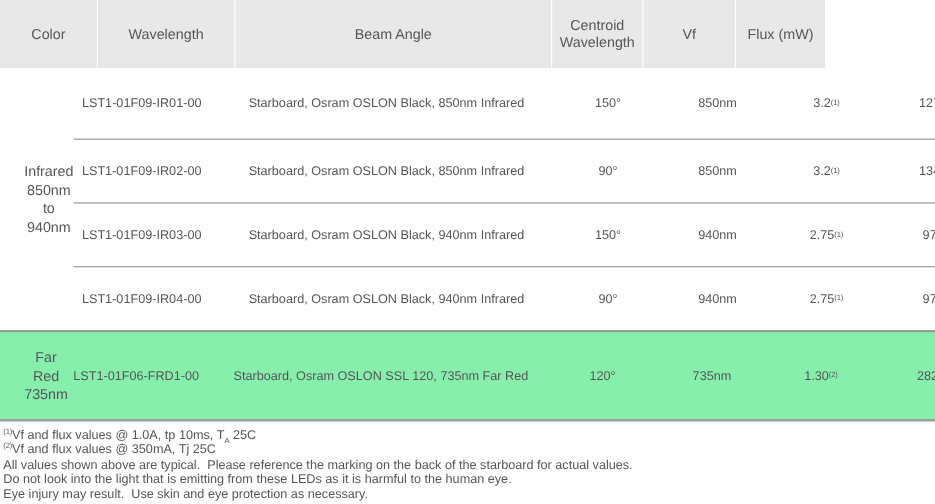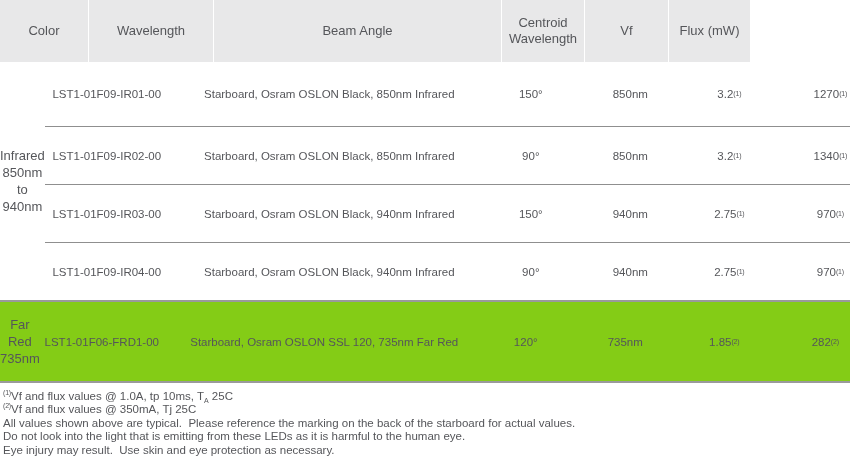--- a/index.html
+++ b/index.html
@@ -34,20 +34,21 @@
   .group { display: flex; }
   .color-cell {
     width: 91px; 
     display: flex;
     flex-direction: column;
     align-items: center;
     justify-content: center;
     text-align: center;
     font-size: 13px;
     line-height: 17px;
+    padding-left: 22px;
   }
   .rows { flex: 1; }
   .row {
     display: grid;
     grid-template-columns: 124px 287px 82px 83px 81px 87px;
     column-gap: 17px;
     height: 58px;
   }
   .row:first-child { height: 64px; }
   .ir-rows .row + .row { border-top: 1px solid #8f8f8f; }
@@ -62,21 +63,21 @@
   }
   sup {
     font-size: 7px;
     line-height: 0;
     vertical-align: super;
     letter-spacing: -0.2px;
   }
 
   
   .farred-section {
-    background: #84cc16;
+    background: #86efac;
     border-top: 2px solid #9a9a9b;
     border-bottom: 2px solid #9a9a9b;
   }
   .farred-section .row { height: 79px; }
   .farred-section .color-cell { font-size: 13px; }
 
   
   .footnotes {
     padding: 7px 4px 0 3px;
     font-size: 11.5px;
@@ -174,21 +175,21 @@
       <span>Far Red</span>
       <span>735nm</span>
     </div>
     <div class="rows">
       <div class="row">
         <div class="cell">LST1-01F06-FRD1-00</div>
         <div class="cell">Starboard, Osram OSLON SSL 120, 735nm Far Red</div>
         <div class="cell">120°</div>
         <div class="cell">735nm</div>
         <div class="cell">
-            <span>1.85</span>
+            <span>1.30</span>
             <sup>(2)</sup>
           </div>
         <div class="cell">
             <span>282</span>
             <sup>(2)</sup>
           </div>
       </div>
     </div>
   </div>
 

